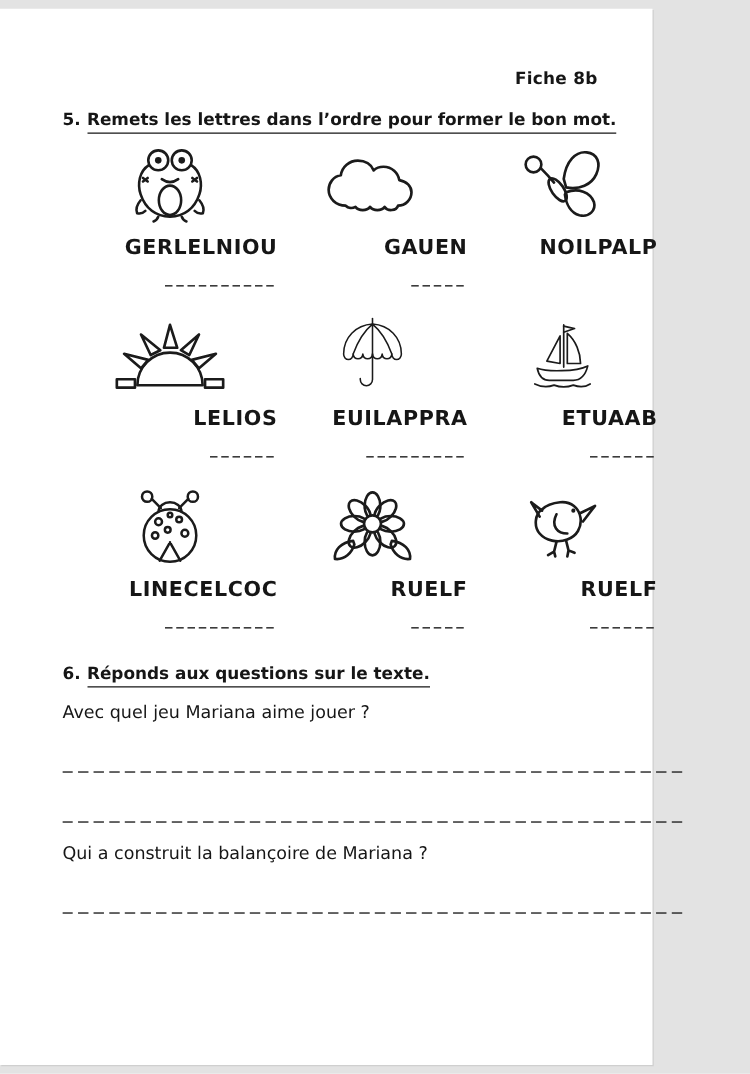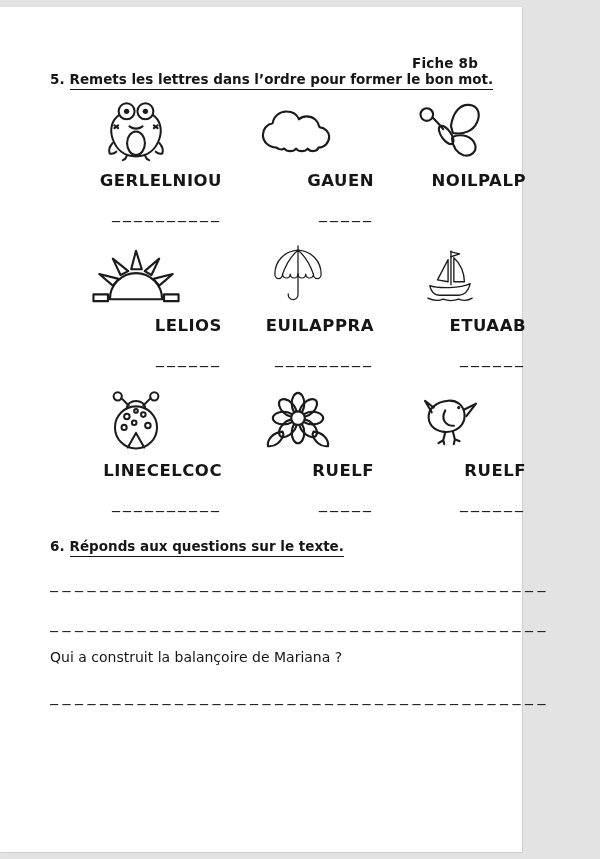--- a/index.html
+++ b/index.html
@@ -5,28 +5,28 @@
   html,body{margin:0;padding:0;}
   body{
     width:600px;height:859px;background:#e3e3e3;position:relative;overflow:hidden;
     font-family:"DejaVu Sans","Liberation Sans",sans-serif;color:#161616;
   }
   .page{
     position:absolute;left:0;top:7px;width:522px;height:845px;background:#ffffff;
     box-shadow:1px 1px 0 #cfcfcf;box-sizing:border-box;padding:48px 42px 0 50px;
   }
   .fiche{text-align:right;font-size:13.5px;font-weight:bold;letter-spacing:.2px;padding-right:2px;}
-  .ex-title{font-size:13.5px;font-weight:bold;white-space:nowrap;}
+  .ex-title{margin-top:17px;font-size:13.5px;font-weight:bold;white-space:nowrap;}
   .ex-title .num{margin-right:5px;}
   .u{border-bottom:1.6px solid #161616;padding-bottom:1.5px;}
   .grid{margin-top:12px;display:grid;grid-template-columns:172px 152px 152px;width:476px;}
   .cell{text-align:right;margin-bottom:20px;}
   .icon-box{height:64px;display:flex;align-items:center;justify-content:center;}
   .scrambled{margin-top:8px;font-size:16.5px;font-weight:bold;letter-spacing:.5px;}
-  .word-dashes{margin-top:12px;font-size:16px;font-weight:normal;letter-spacing:3px;line-height:22px;white-space:nowrap;}
+  .word-dashes{margin-top:4px;font-size:12px;font-weight:bold;letter-spacing:3px;line-height:22px;white-space:nowrap;}
   .ex6{margin-top:4px;}
   .question{margin-top:13px;font-size:14px;line-height:20px;}
   .answer-line{margin-top:18px;font-size:16px;letter-spacing:4.5px;line-height:22px;white-space:nowrap;overflow:hidden;width:498px;color:#222;}
   svg{display:block;}
   .ink{stroke:#1b1b1b;stroke-width:2.2;fill:none;stroke-linecap:round;stroke-linejoin:round;}
   .ink-thin{stroke:#1b1b1b;stroke-width:1.4;fill:none;stroke-linecap:round;stroke-linejoin:round;}
 </style>
 </head>
 <body>
 
@@ -204,20 +204,21 @@
       <div class="scrambled">RUELF</div>
       <div class="word-dashes">______</div>
     </div>
 
   </div>
 
   <div class="ex-title ex6">
     <span class="num">6.</span><span class="u">Réponds aux questions sur le texte.</span>
   </div>
 
+  <div class="question">Avec quel jeu Mariana aime jouer ?</div>
   <div class="answer-line">_________________________________________.</div>
 
   <div class="answer-line">_________________________________________.</div>
 
   <div class="question">Qui a construit la balançoire de Mariana ?</div>
   <div class="answer-line">_________________________________________.</div>
 
 </div>
 
 </body></html>

